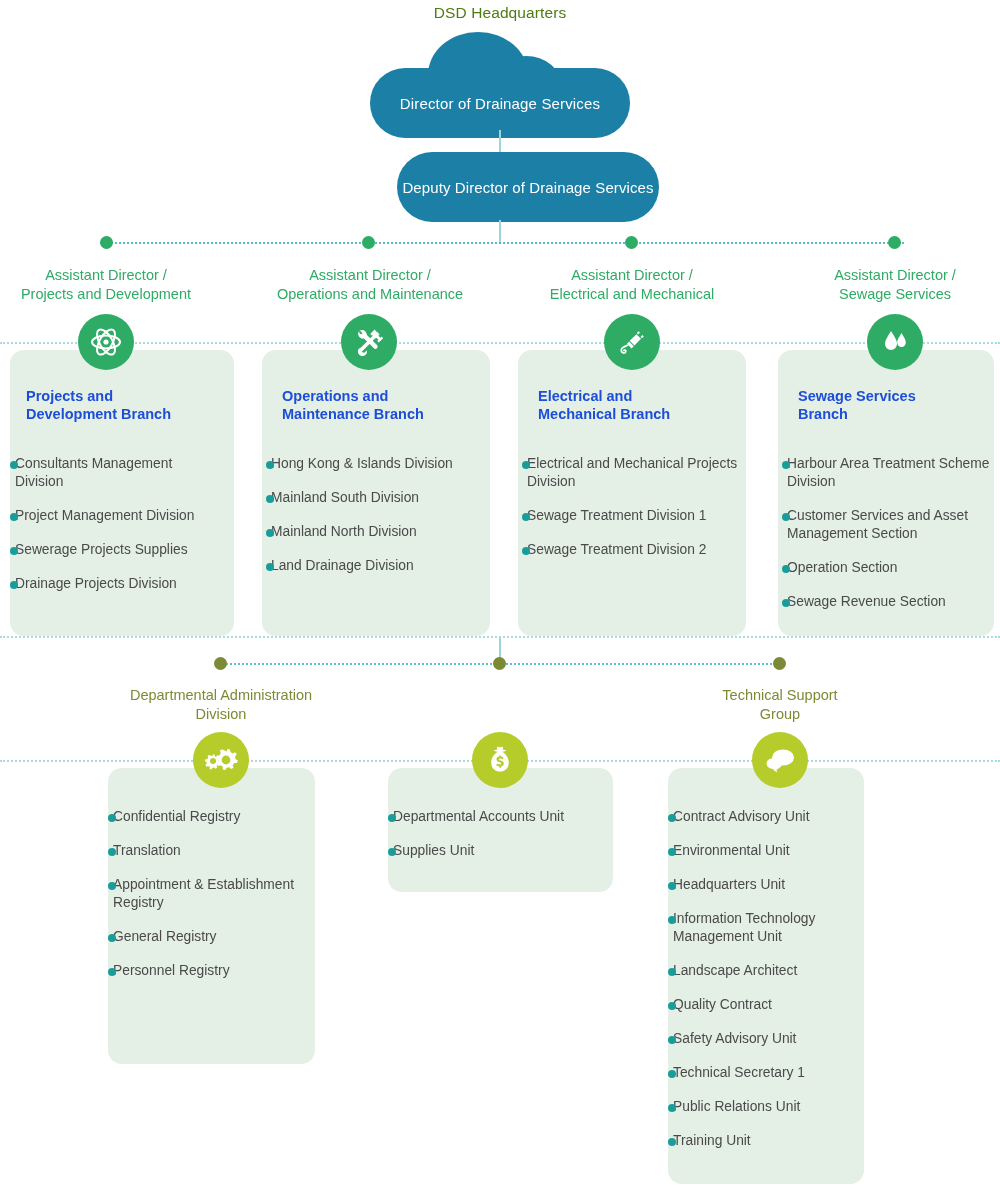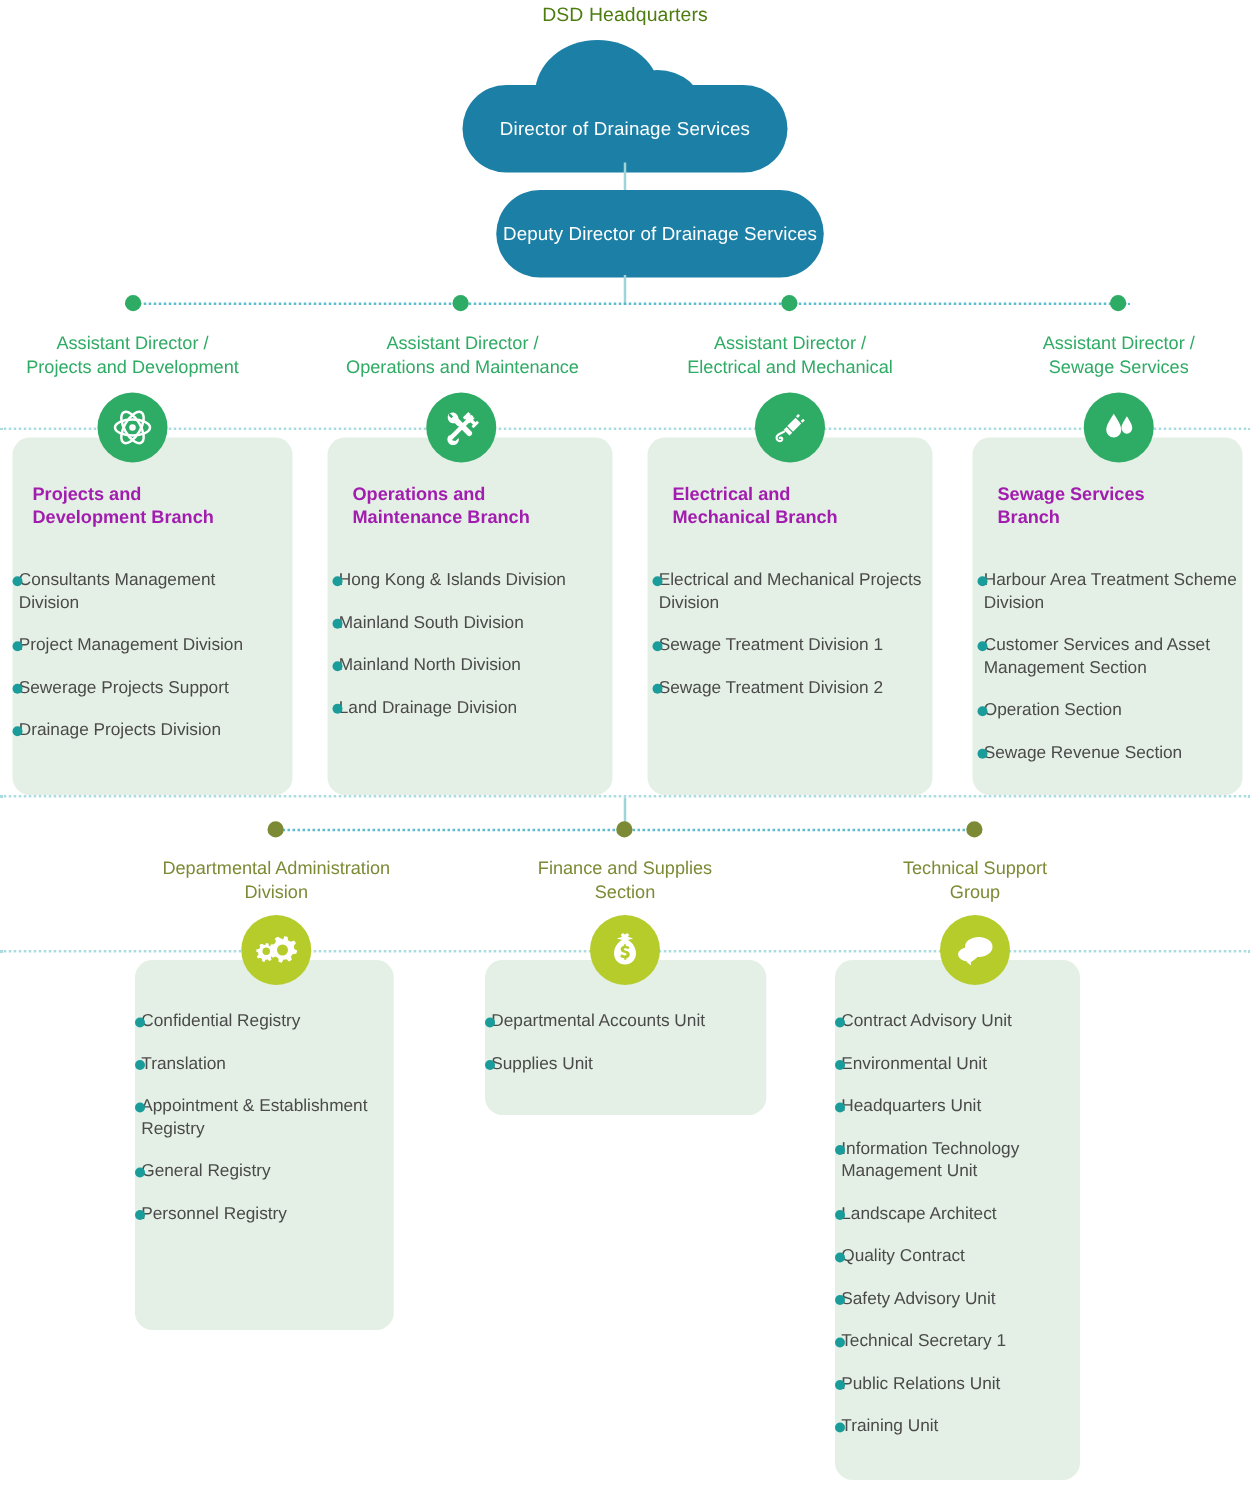--- a/index.html
+++ b/index.html
@@ -66,21 +66,21 @@
     position:absolute;background:#e4efe5;border-radius:14px;
   }
   .card-icon{
     position:absolute;width:56px;height:56px;border-radius:50%;
     background:#2eab64;display:flex;align-items:center;justify-content:center;
     z-index:3;
   }
   .card-icon.olive{background:#b5cc2b;}
   .card-icon svg{display:block;}
   .card-title{
-    position:absolute;color:#a21caf;font-weight:bold;font-size:14.5px;
+    position:absolute;color:#1d4ed8;font-weight:bold;font-size:14.5px;
     line-height:17.5px;
   }
   .ul{position:absolute;}
   .li{
     position:relative;padding-left:5px;margin-bottom:16px;
     color:#4a4a4a;font-size:13.8px;line-height:18px;
   }
   .li:before{
     content:"";position:absolute;left:0;top:6px;width:8px;height:8px;
     border-radius:50%;background:#1a9d9a;
@@ -142,21 +142,21 @@
       <circle cx="17" cy="17" r="2.6" fill="#ffffff"></circle>
     </svg>
   </div>
   <div class="card-title" style="left:26px;top:388px;width:196px;">
     <div>Projects and</div>
     <div>Development Branch</div>
   </div>
   <div class="ul" style="left:10px;top:455px;width:214px;">
     <div class="li">Consultants Management Division</div>
     <div class="li">Project Management Division</div>
-    <div class="li">Sewerage Projects Support</div>
+    <div class="li">Sewerage Projects Supplies</div>
     <div class="li">Drainage Projects Division</div>
   </div>
 
   <div class="card" style="left:262px;top:350px;width:228px;height:286px;"></div>
   <div class="card-icon" style="left:341px;top:314px;">
     <svg width="32" height="32" viewBox="0 0 32 32">
       <g fill="#ffffff">
         <path d="M21.6 3.6l-4.4 4.4 1.6 1.6 1.2-1.2 5.4 5.4-1.2 1.2 1.6 1.6 4.4-4.4-1.6-1.6-1.2 1.2-5.4-5.4 1.2-1.2z" transform="rotate(0 16 16)"></path>
         <rect x="7" y="12.5" width="19" height="4.4" rx="2.2" transform="rotate(45 16 16)"></rect>
         <path d="M6.6 4.4c-1.9 1.9-1.9 5 0 6.9 1.2 1.2 2.9 1.6 4.4 1.2l2.2 2.2 2.6-2.6-2.2-2.2c.4-1.5 0-3.2-1.2-4.4-1.5-1.5-3.7-1.8-5.5-.9l2.6 2.6-1.4 1.4-2.6-2.6c-.3.8-.4 1.6-.2 2.4"></path>
@@ -231,24 +231,20 @@
   <div class="vline" style="left:499px;top:638px;height:26px;"></div>
 
   <div class="hdotted" style="left:221px;top:663px;width:559px;"></div>
   <div class="node-dot olive" style="left:214px;top:657px;"></div>
   <div class="node-dot olive" style="left:493px;top:657px;"></div>
   <div class="node-dot olive" style="left:773px;top:657px;"></div>
 
   <div class="role-cap olive" style="left:106px;top:686px;width:230px;">
     <div>Departmental Administration</div>
     <div>Division</div>
-  </div>
-  <div class="role-cap olive" style="left:395px;top:686px;width:210px;">
-    <div>Finance and Supplies</div>
-    <div>Section</div>
   </div>
   <div class="role-cap olive" style="left:680px;top:686px;width:200px;">
     <div>Technical Support</div>
     <div>Group</div>
   </div>
 
   <div class="hdotted-faint" style="left:0px;top:760px;width:1000px;"></div>
 
   <div class="card" style="left:108px;top:768px;width:207px;height:296px;"></div>
   <div class="card-icon olive" style="left:193px;top:732px;">

